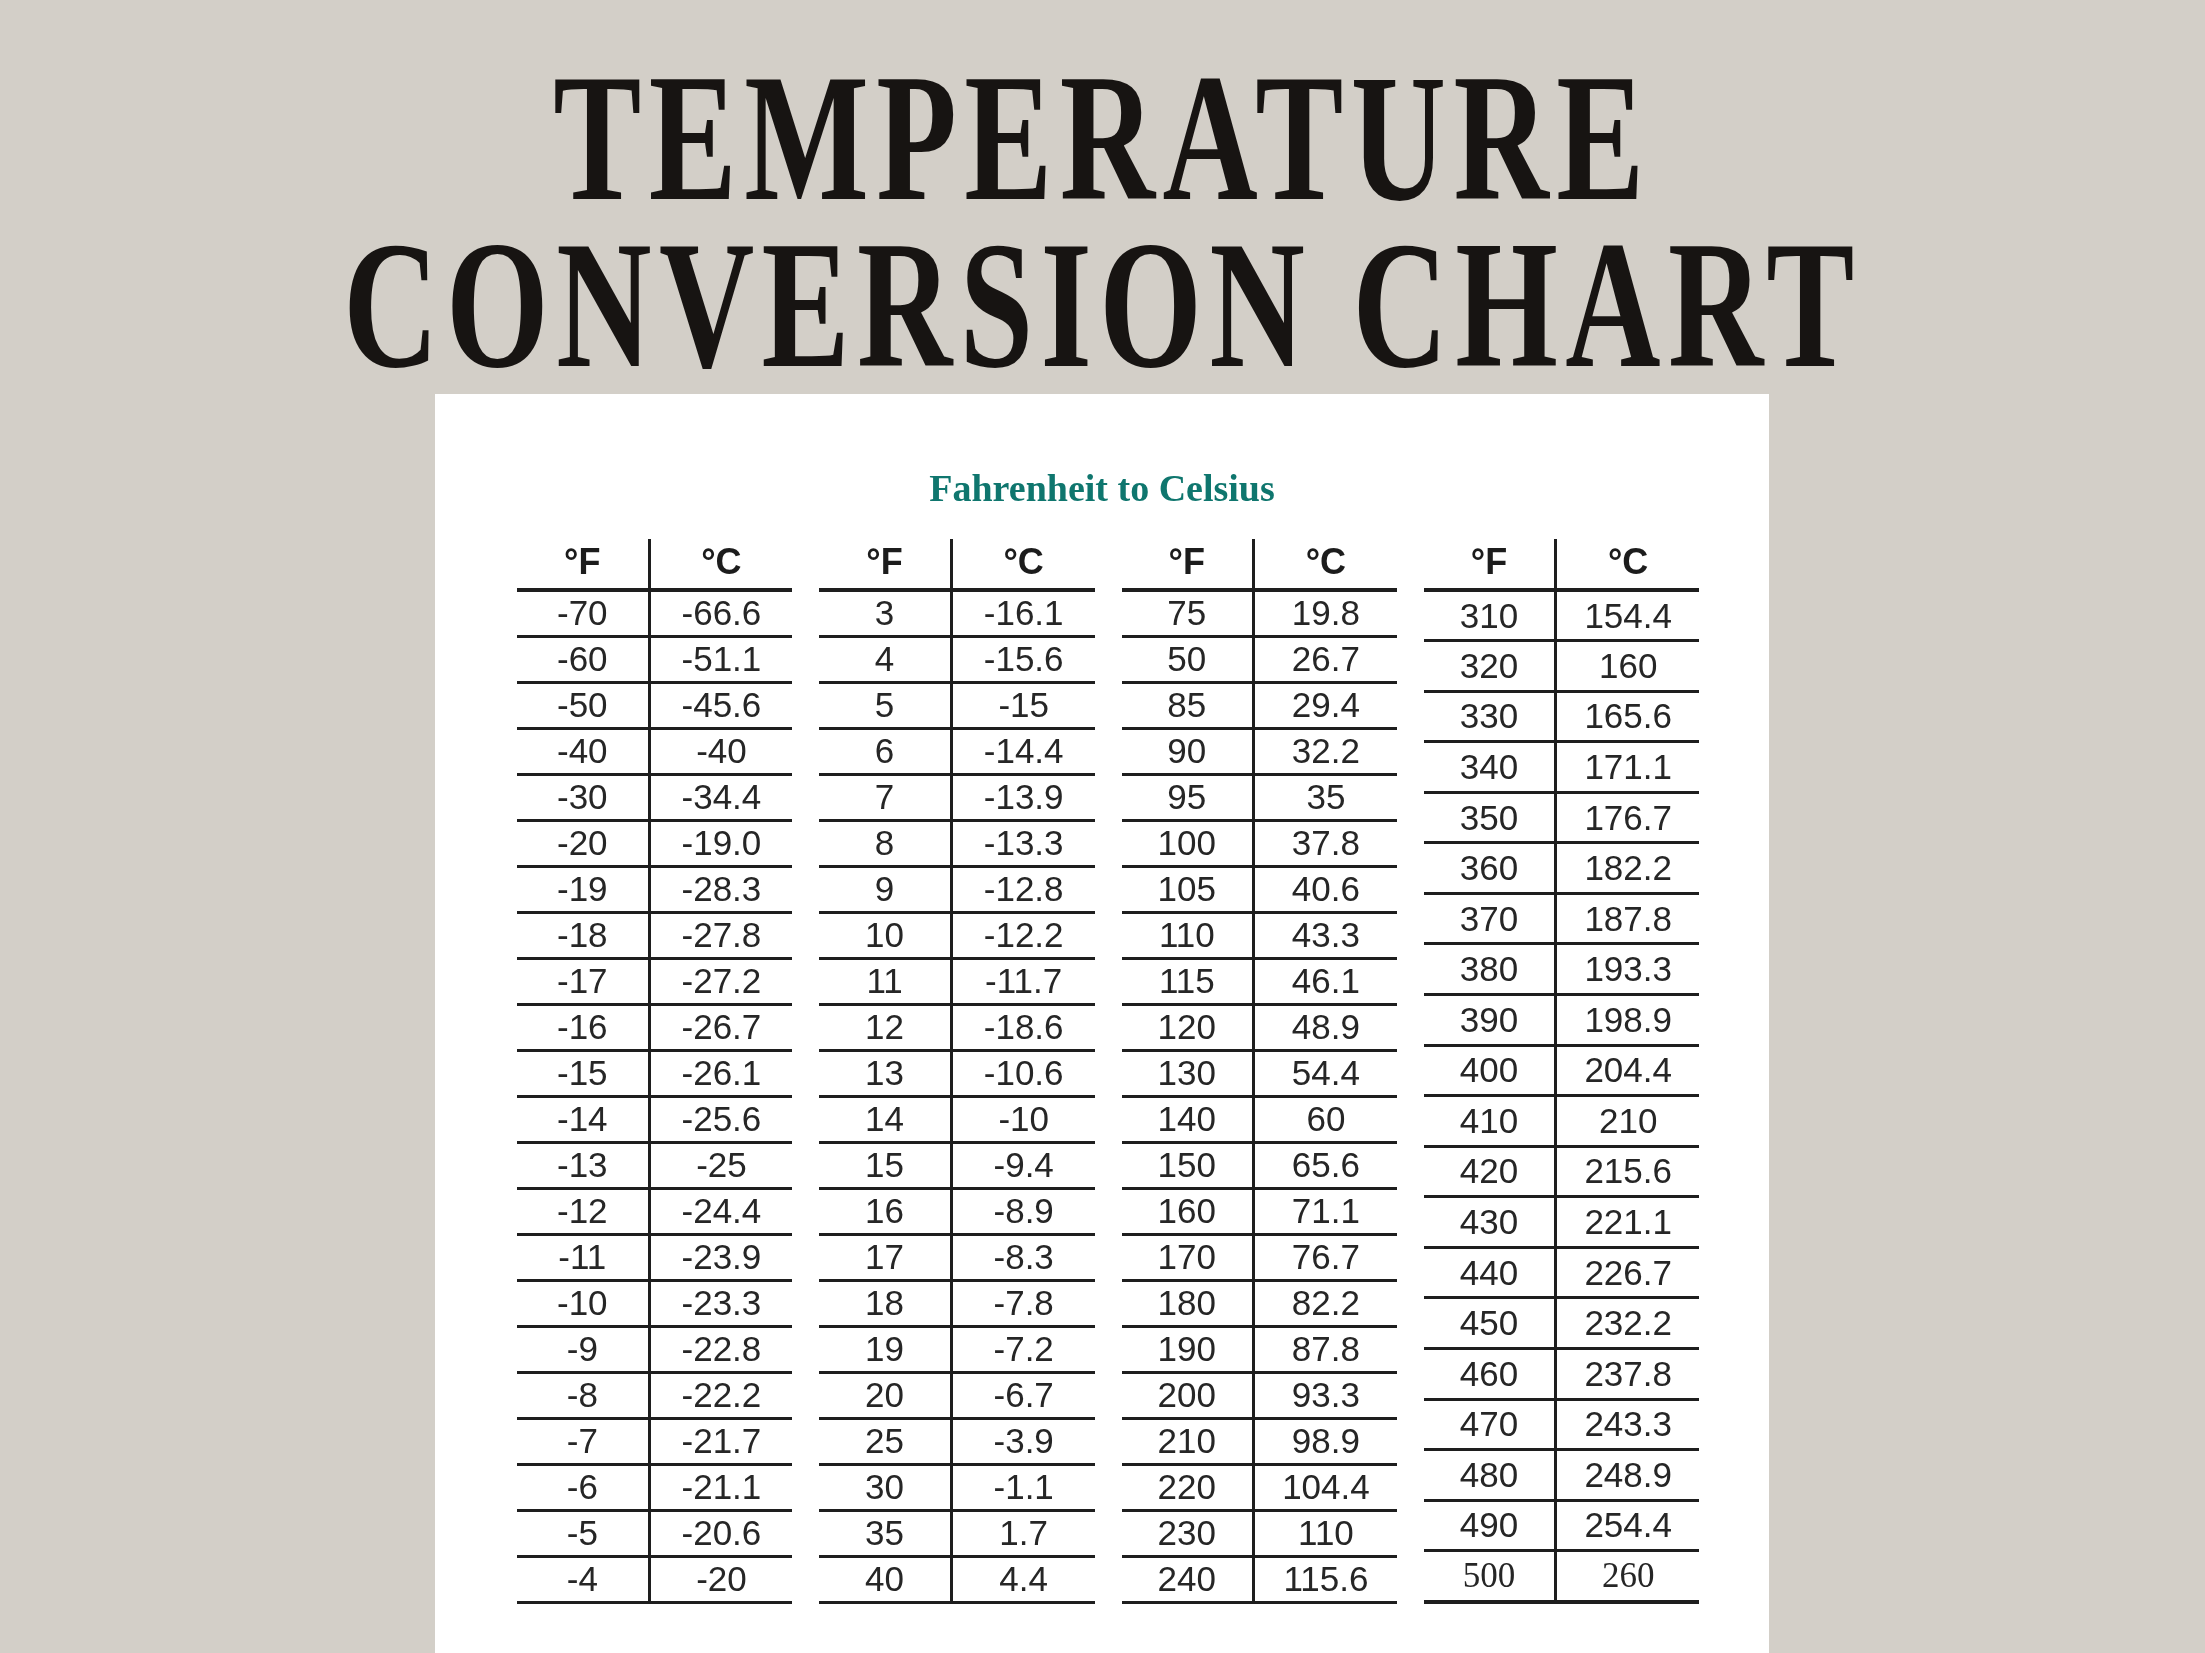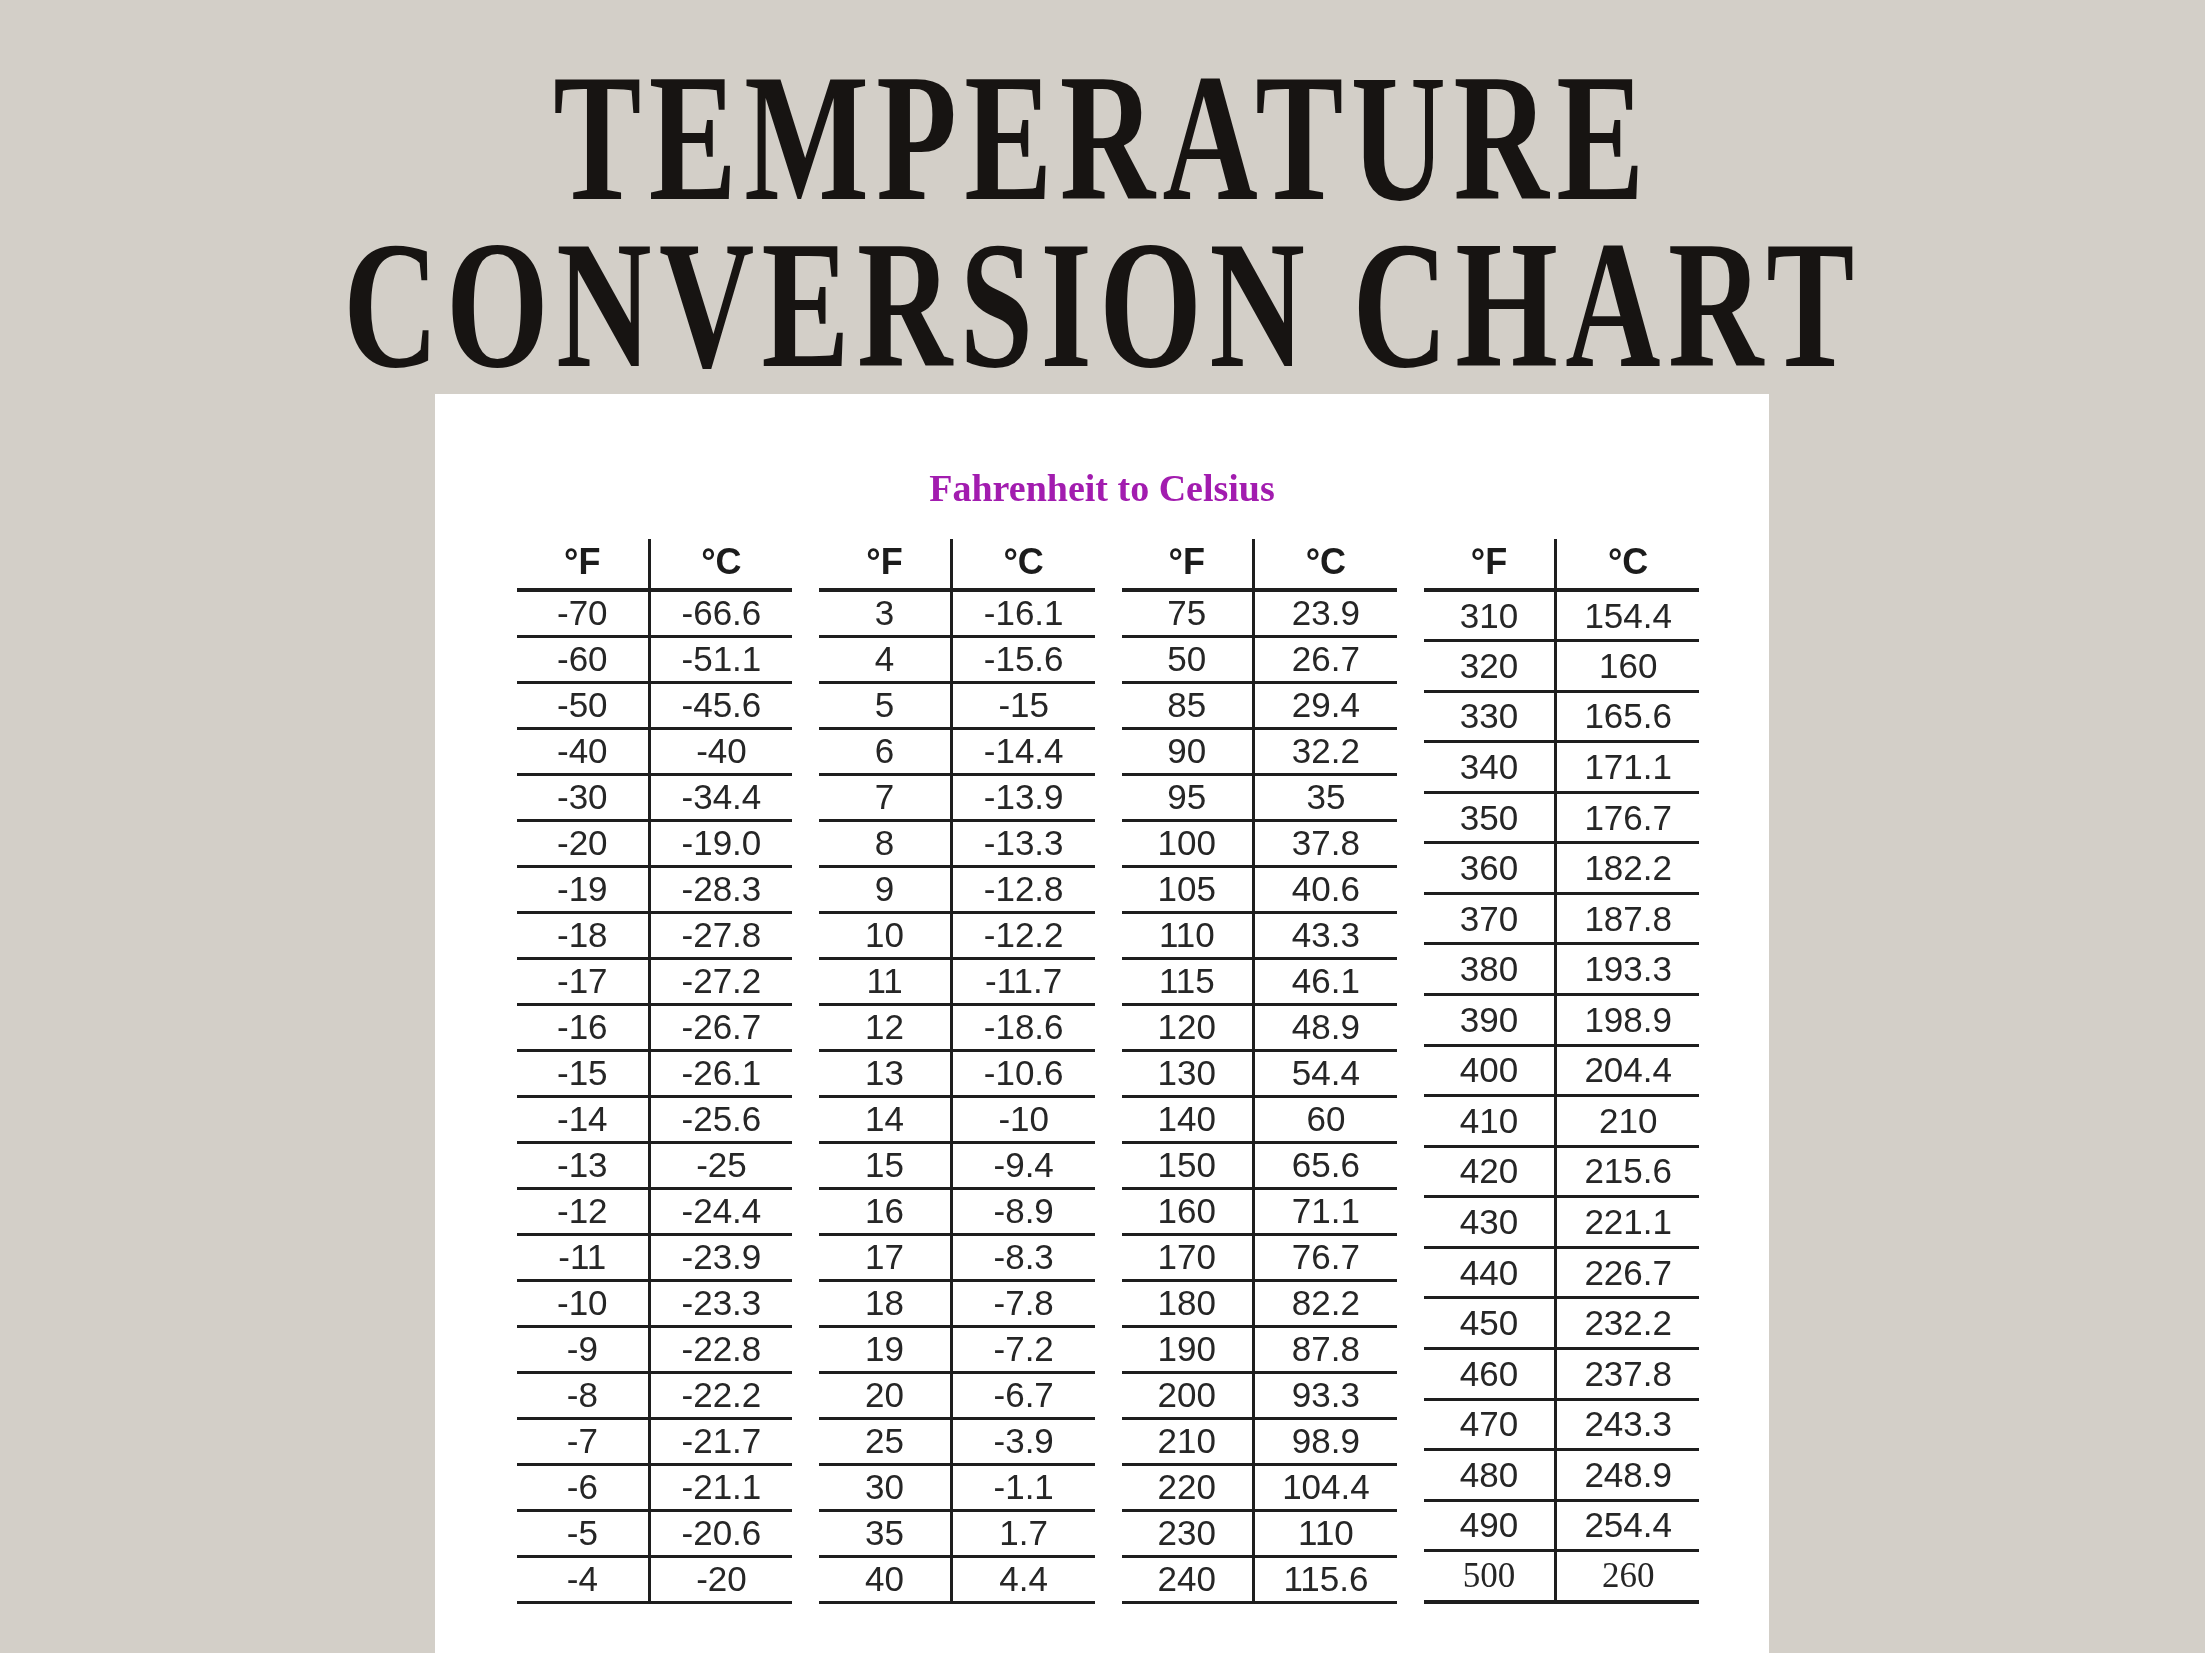--- a/index.html
+++ b/index.html
@@ -28,21 +28,21 @@
     left:435px; top:394px;
     width:1334px; height:1389px;
     background:#ffffff;
   }
   .table-title {
     margin-top:72px;
     text-align:center;
     font-family:"Liberation Serif", serif;
     font-weight:bold;
     font-size:38px;
-    color:#a21caf;
+    color:#0f766e;
   }
   .tables {
     display:flex;
     margin:29px 70px 0 82px;
     gap:27px;
   }
   table.conv {
     flex:1;
     border-collapse:collapse;
     table-layout:fixed;
@@ -284,21 +284,21 @@
     <table class="conv">
       <thead>
         <tr>
           <th>°F</th>
           <th>°C</th>
         </tr>
       </thead>
       <tbody>
           <tr>
             <td>75</td>
-            <td>23.9</td>
+            <td>19.8</td>
           </tr>
           <tr>
             <td>50</td>
             <td>26.7</td>
           </tr>
           <tr>
             <td>85</td>
             <td>29.4</td>
           </tr>
           <tr>

